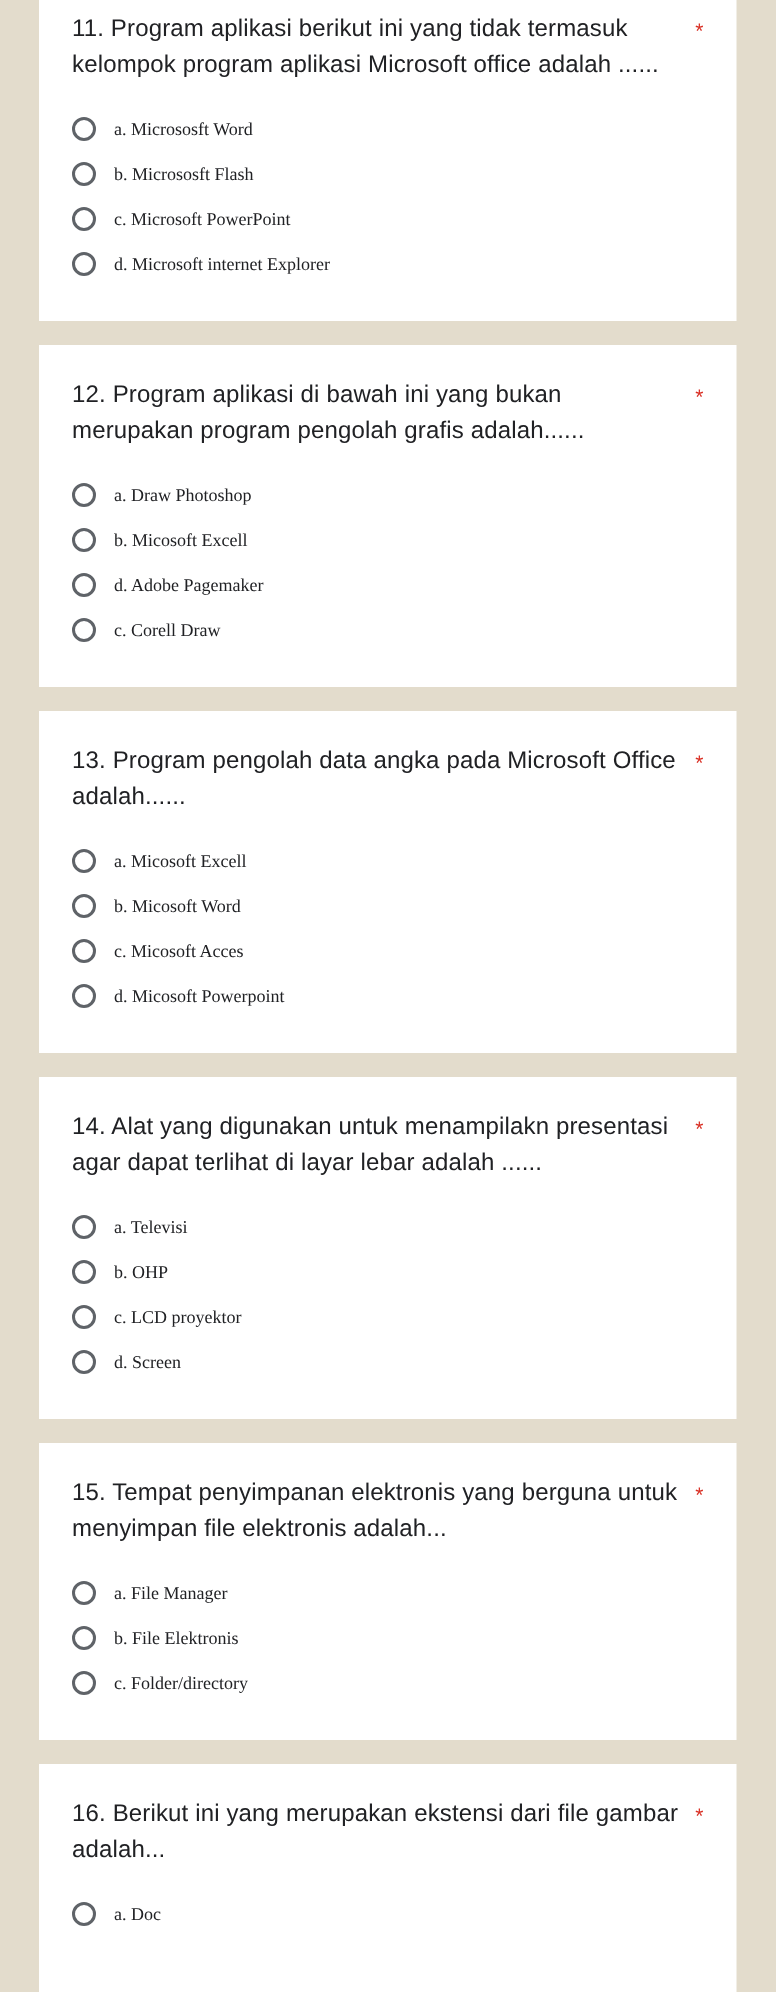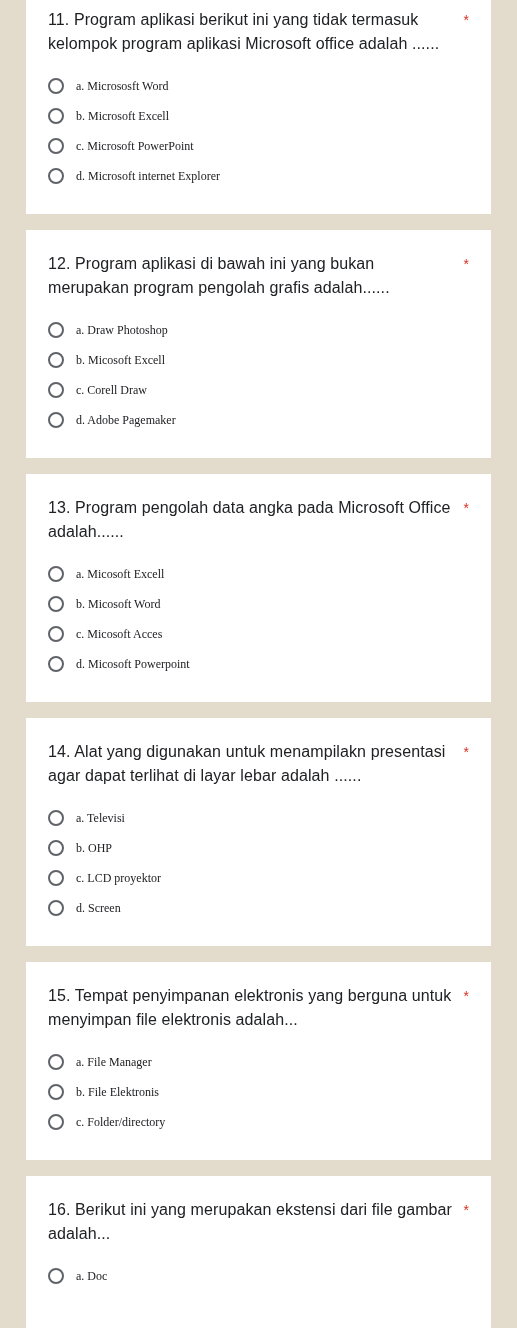--- a/index.html
+++ b/index.html
@@ -68,21 +68,21 @@
   <div class="question-row">
     <div class="question-text">11. Program aplikasi berikut ini yang tidak termasuk kelompok program aplikasi Microsoft office adalah ......</div>
     <div class="required">*</div>
   </div>
   <div class="option">
       <span class="radio"></span>
       <span class="option-label">a. Micrososft Word</span>
     </div>
   <div class="option">
       <span class="radio"></span>
-      <span class="option-label">b. Microsoft Excell</span>
+      <span class="option-label">b. Micrososft Flash</span>
     </div>
   <div class="option">
       <span class="radio"></span>
       <span class="option-label">c. Microsoft PowerPoint</span>
     </div>
   <div class="option">
       <span class="radio"></span>
       <span class="option-label">d. Microsoft internet Explorer</span>
     </div>
 </div>
@@ -95,25 +95,25 @@
   <div class="option">
       <span class="radio"></span>
       <span class="option-label">a. Draw Photoshop</span>
     </div>
   <div class="option">
       <span class="radio"></span>
       <span class="option-label">b. Micosoft Excell</span>
     </div>
   <div class="option">
       <span class="radio"></span>
-      <span class="option-label">c. Corell Draw</span>
+      <span class="option-label">d. Adobe Pagemaker</span>
     </div>
   <div class="option">
       <span class="radio"></span>
-      <span class="option-label">d. Adobe Pagemaker</span>
+      <span class="option-label">c. Corell Draw</span>
     </div>
 </div>
 
 <div class="card">
   <div class="question-row">
     <div class="question-text">13. Program pengolah data angka pada Microsoft Office  adalah......</div>
     <div class="required">*</div>
   </div>
   <div class="option">
       <span class="radio"></span>

